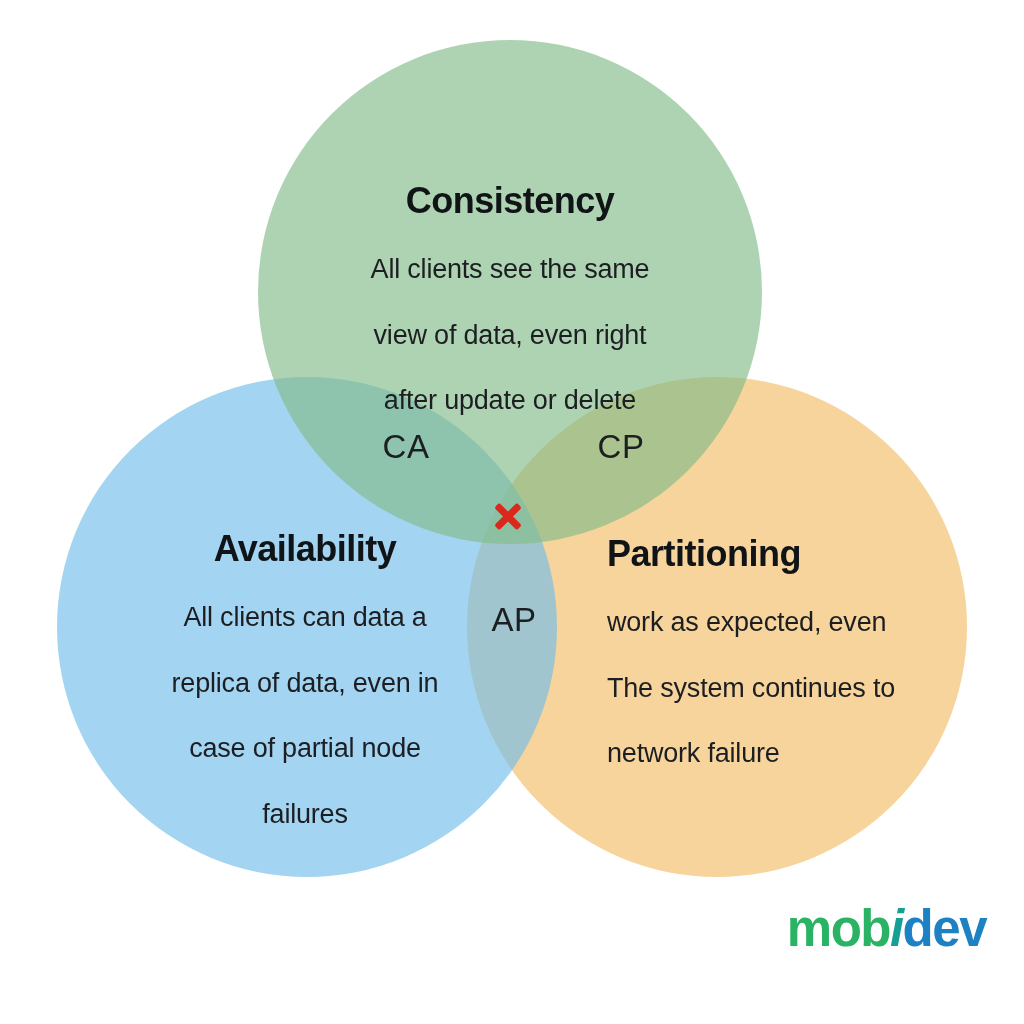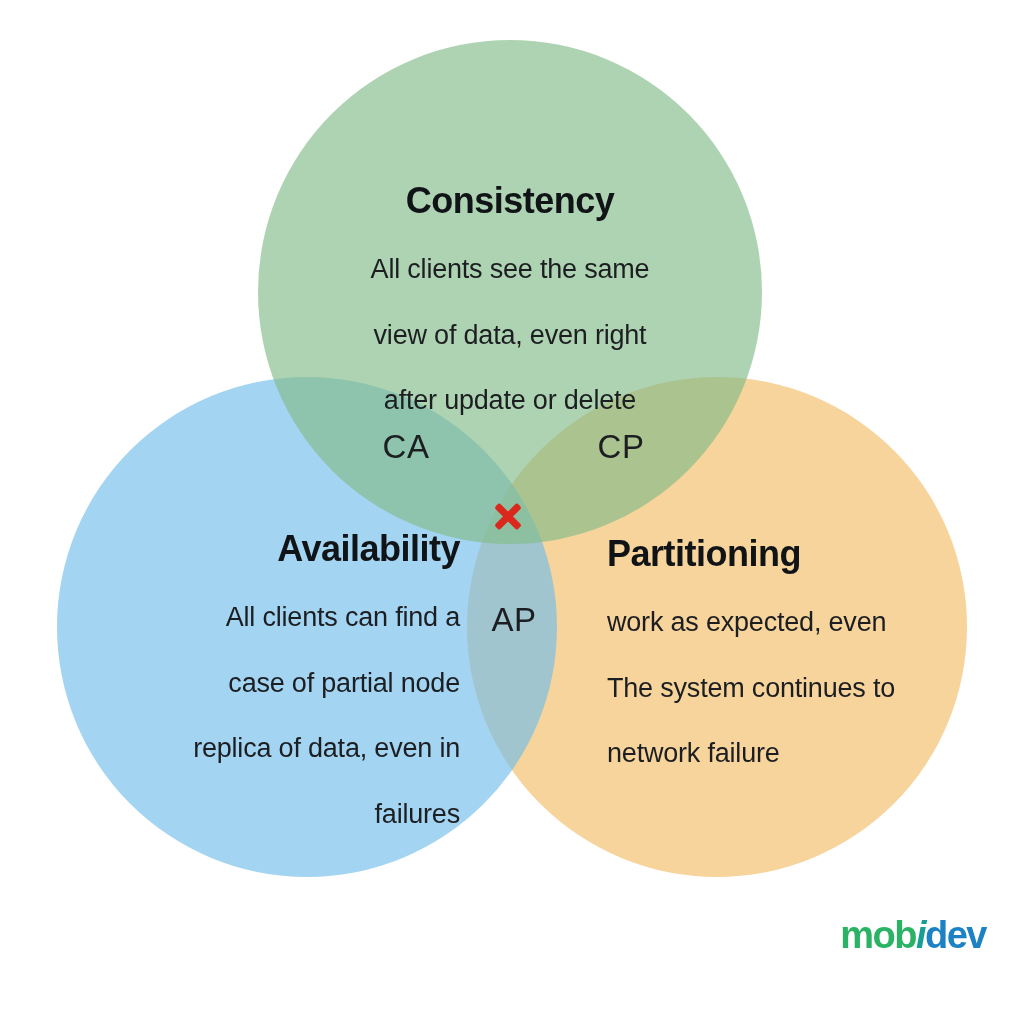--- a/index.html
+++ b/index.html
@@ -29,21 +29,21 @@
     margin: 0 0 15px 0;
   }
   .block-line {
     font-size: 27px;
     line-height: 33.5px;
     color: #1c1e21;
     letter-spacing: -0.2px;
     margin-top: 32px;
   }
   .consistency-block { left: 300px; top: 180px; width: 420px; text-align: center; }
-  .availability-block { left: 150px; top: 528px; width: 310px; text-align: right; }
+  .availability-block { left: 150px; top: 528px; width: 310px; text-align: center; }
   .partitioning-block { left: 607px; top: 533px; width: 340px; text-align: left; }
 
   
   .intersection-label {
     position: absolute;
     z-index: 6;
     transform: translate(-50%, -50%);
     font-size: 33px;
     color: #1c1e21;
     letter-spacing: 0.5px;
@@ -69,21 +69,21 @@
   }
   .x-marker .bar1 { transform: rotate(45deg); }
   .x-marker .bar2 { transform: rotate(-45deg); }
 
   
   .logo {
     position: absolute;
     z-index: 8;
     right: 38px;
     bottom: 26px;
-    font-size: 38px;
+    font-size: 51px;
     font-weight: 700;
     letter-spacing: -1.5px;
     line-height: 1;
   }
   .logo .part-green { color: #2bb365; }
   .logo .part-italic { color: #179f93; font-style: italic; }
   .logo .part-blue { color: #1d82c4; }
 </style>
 </head>
 <body>
@@ -96,23 +96,23 @@
 
   <div class="txt-block consistency-block">
     <div class="block-title">Consistency</div>
     <div class="block-line">All clients see the same</div>
     <div class="block-line">view of data, even right</div>
     <div class="block-line">after update or delete</div>
   </div>
 
   <div class="txt-block availability-block">
     <div class="block-title">Availability</div>
-    <div class="block-line">All clients can find a</div>
+    <div class="block-line">All clients can data a</div>
+    <div class="block-line">replica of data, even in</div>
     <div class="block-line">case of partial node</div>
-    <div class="block-line">replica of data, even in</div>
     <div class="block-line">failures</div>
   </div>
 
   <div class="txt-block partitioning-block">
     <div class="block-title">Partitioning</div>
     <div class="block-line">work as expected, even</div>
     <div class="block-line">The system continues to</div>
     <div class="block-line">network failure</div>
   </div>
 

